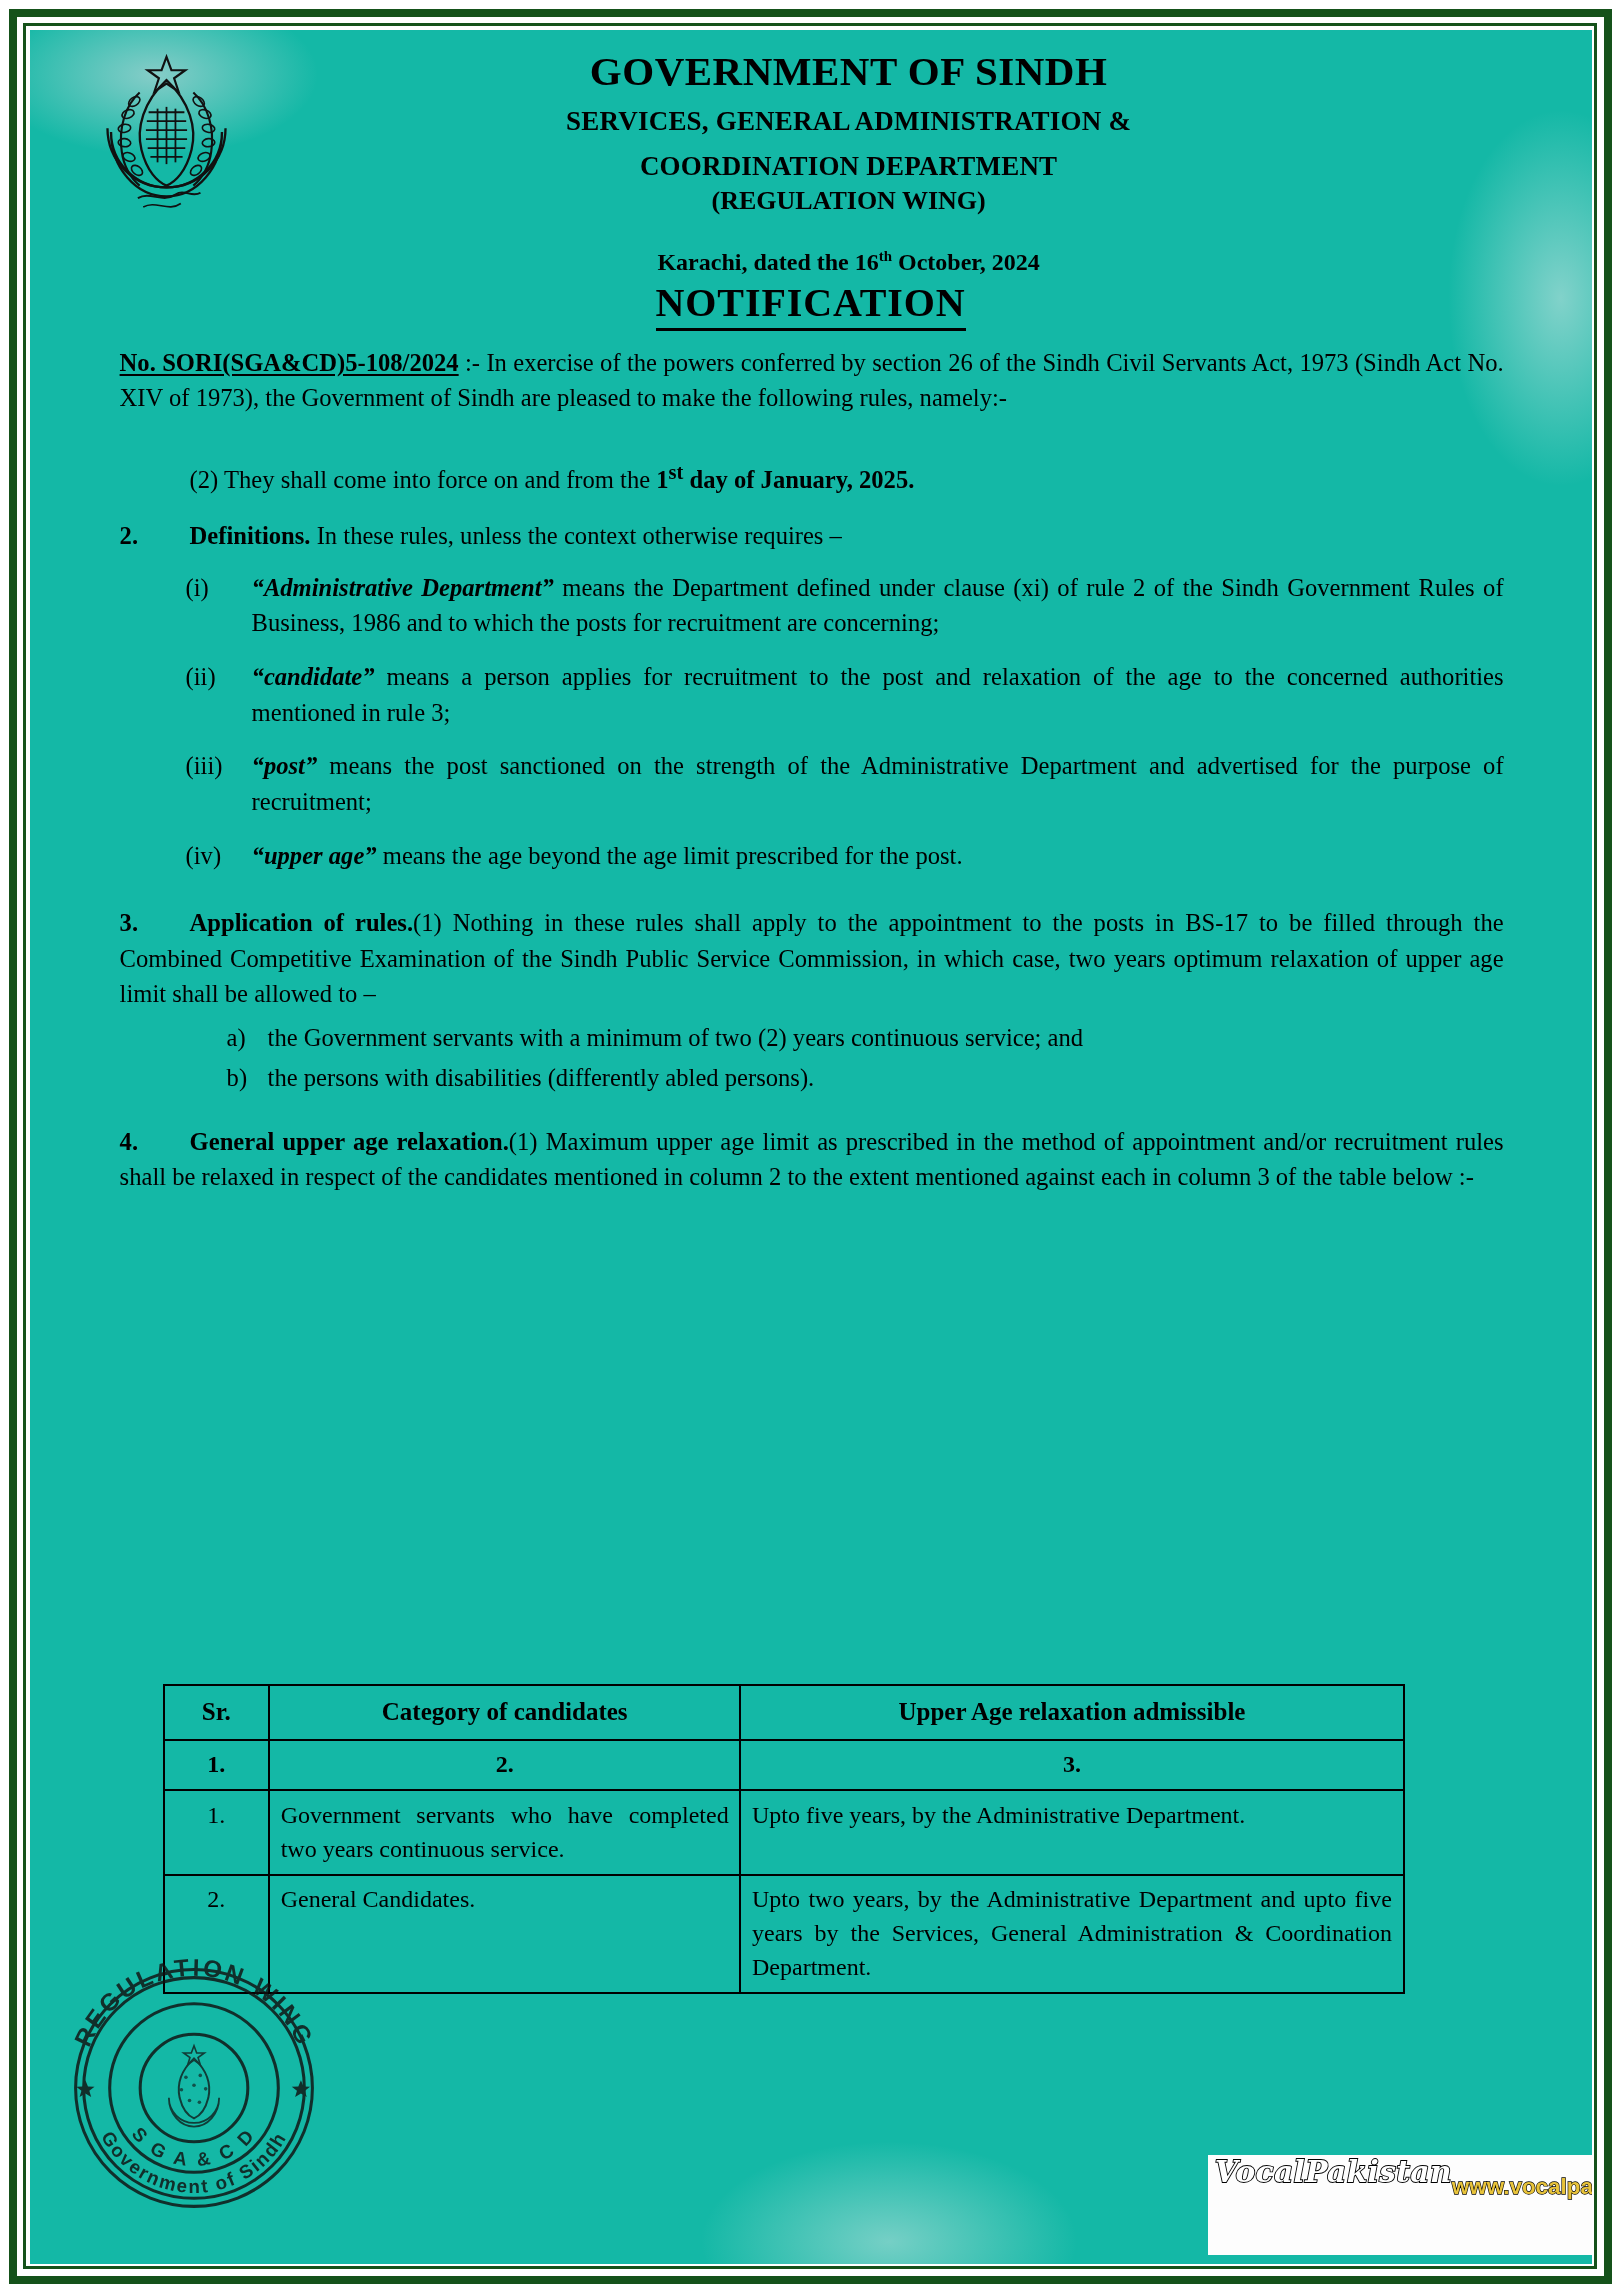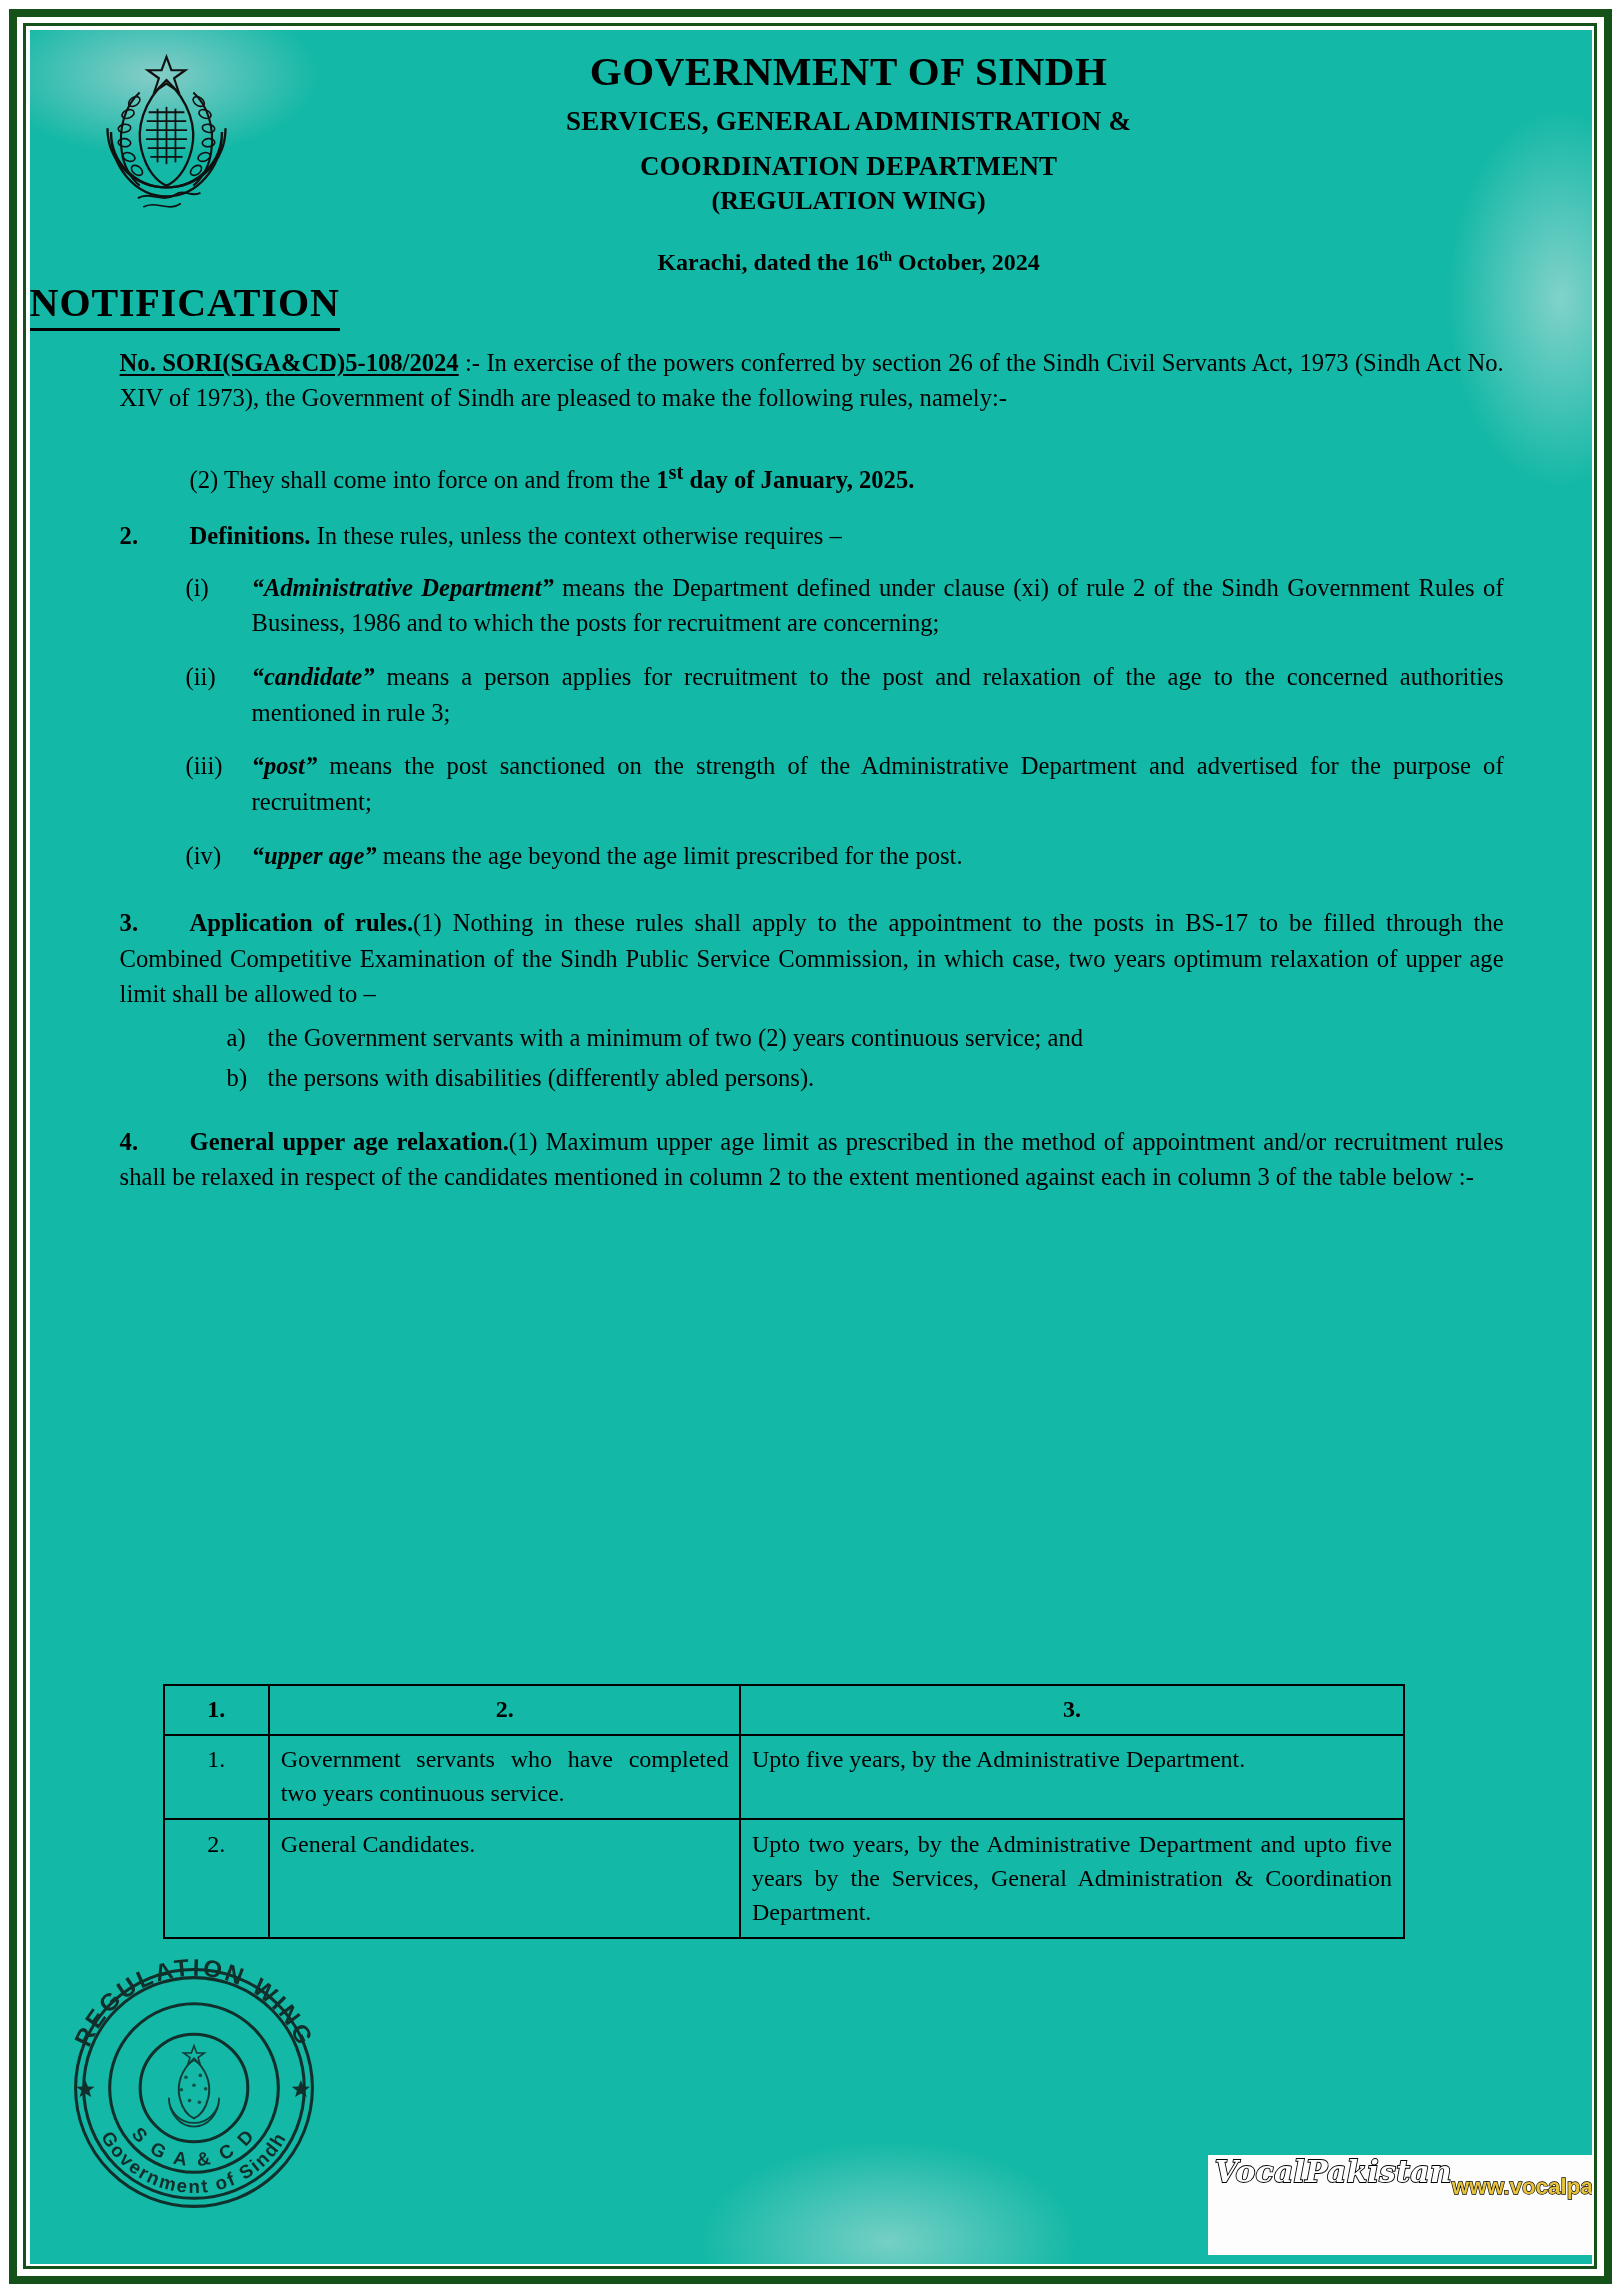--- a/index.html
+++ b/index.html
@@ -95,21 +95,21 @@
     margin-top: 30px;
     font-weight: 700;
   }
   .date-line sup { font-size: .62em; vertical-align: super; }
 
   
   .notif-title {
     position: absolute;
     left: 0; top: 249px;
     width: 100%;
-    text-align: left;
+    text-align: center;
   }
   .notif-title span {
     font-size: 40px;
     font-weight: bold;
     letter-spacing: 0.9px;
     border-bottom: 3.6px solid #000;
     padding-bottom: 2.7px;
     display: inline-block;
   }
 
@@ -449,20 +449,25 @@
     </div>
 
     <div class="spacer-md"></div>
 
     <p class="para"><span class="num-col b">4.</span><span class="rule-head">General upper age relaxation.</span><span>(1)</span><span> Maximum upper age limit as prescribed in the method of appointment and/or recruitment rules shall be relaxed in respect of the candidates mentioned in column 2 to the extent mentioned against each in column 3 of the table below :-</span></p>
   </div>
 
   <div class="tbl-wrap">
     <table class="agetable">
       <thead>
+        <tr>
+          <th class="col-sr">Sr.</th>
+          <th class="col-cat">Category of candidates</th>
+          <th>Upper Age relaxation admissible</th>
+        </tr>
         <tr class="num-row">
           <td class="col-sr">1.</td>
           <td class="col-cat">2.</td>
           <td>3.</td>
         </tr>
       </thead>
       <tbody>
         <tr>
           <td class="col-sr cell-center">1.</td>
           <td class="col-cat cell-just">Government servants who have completed two years continuous service.</td>

